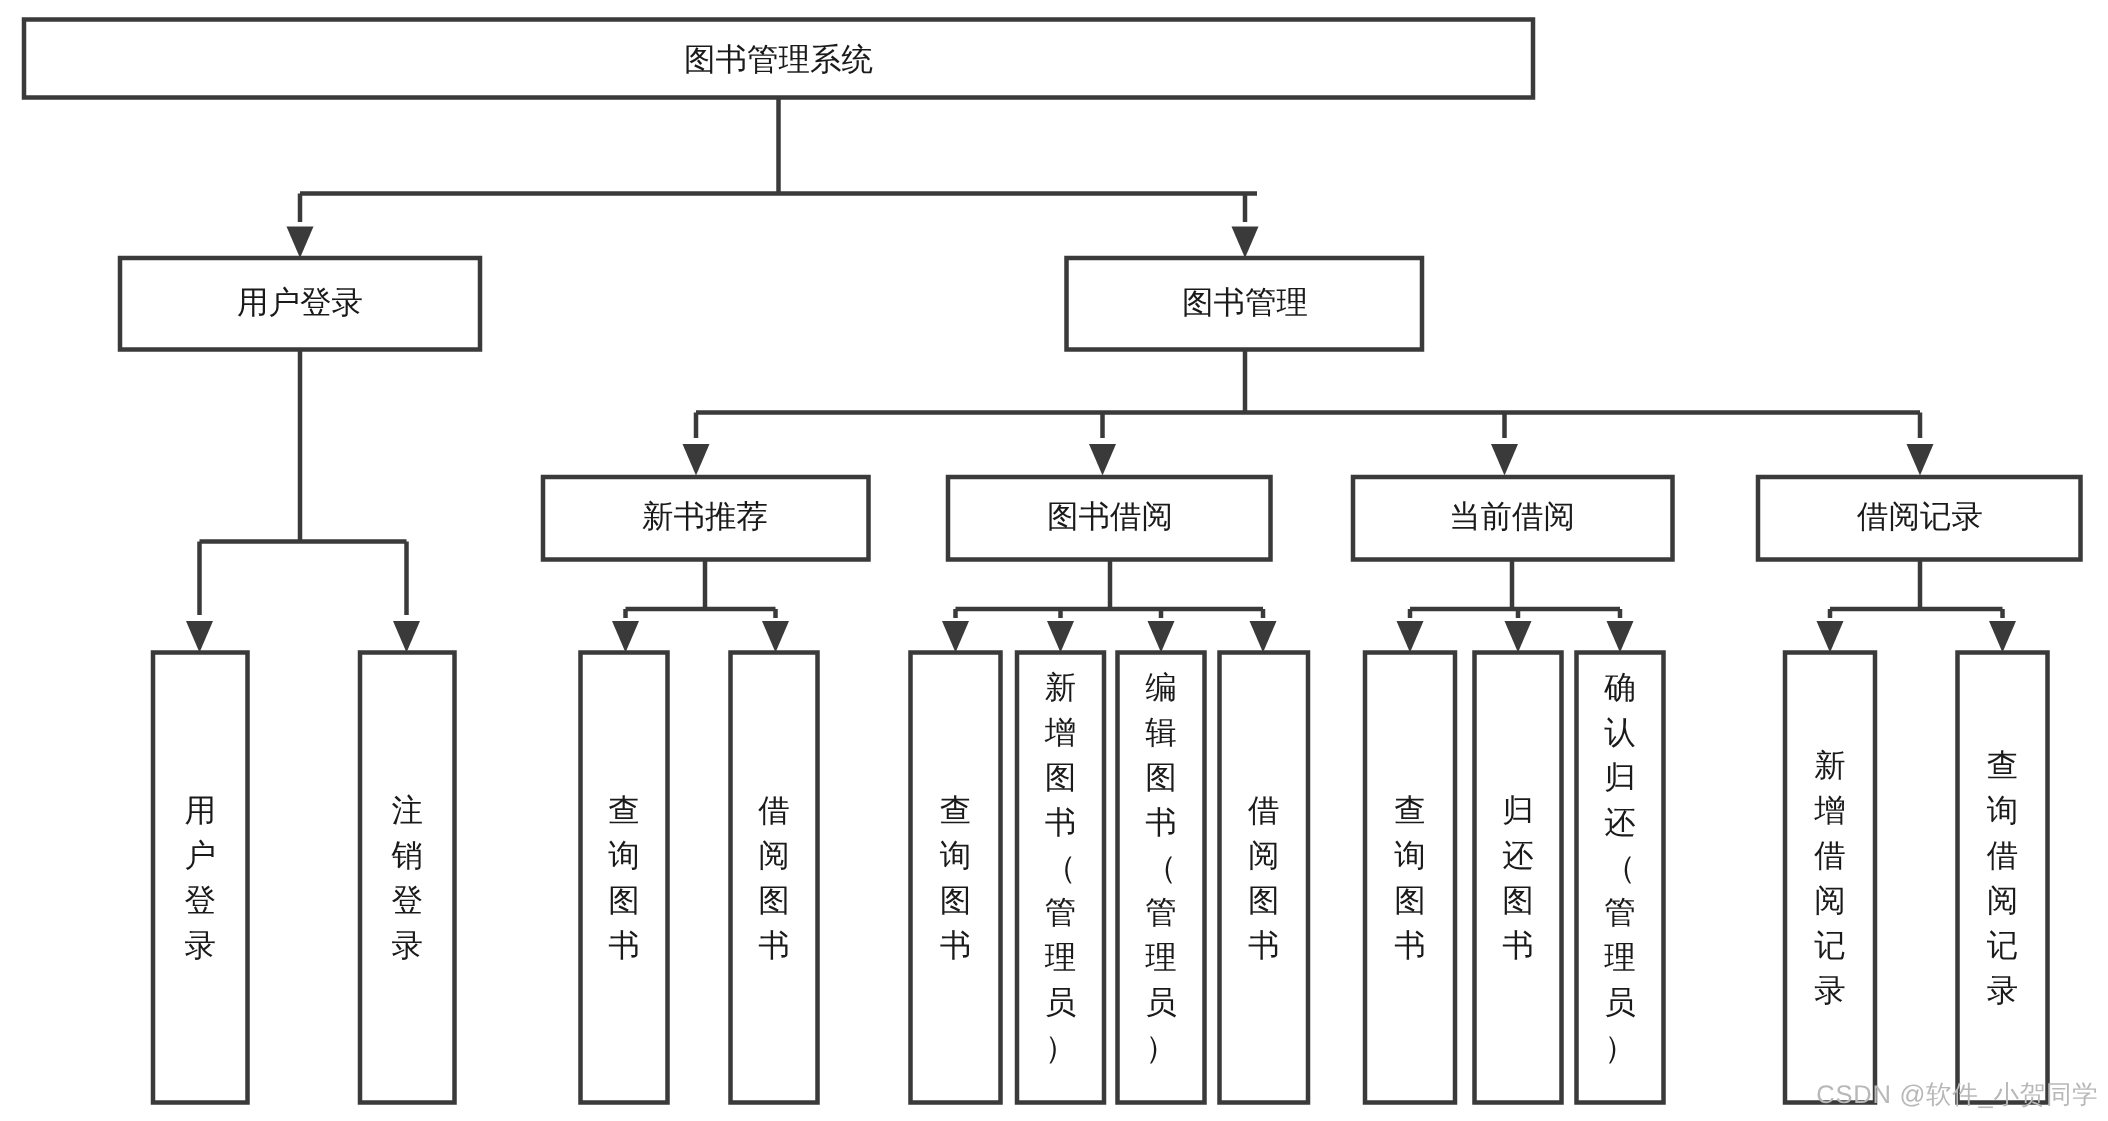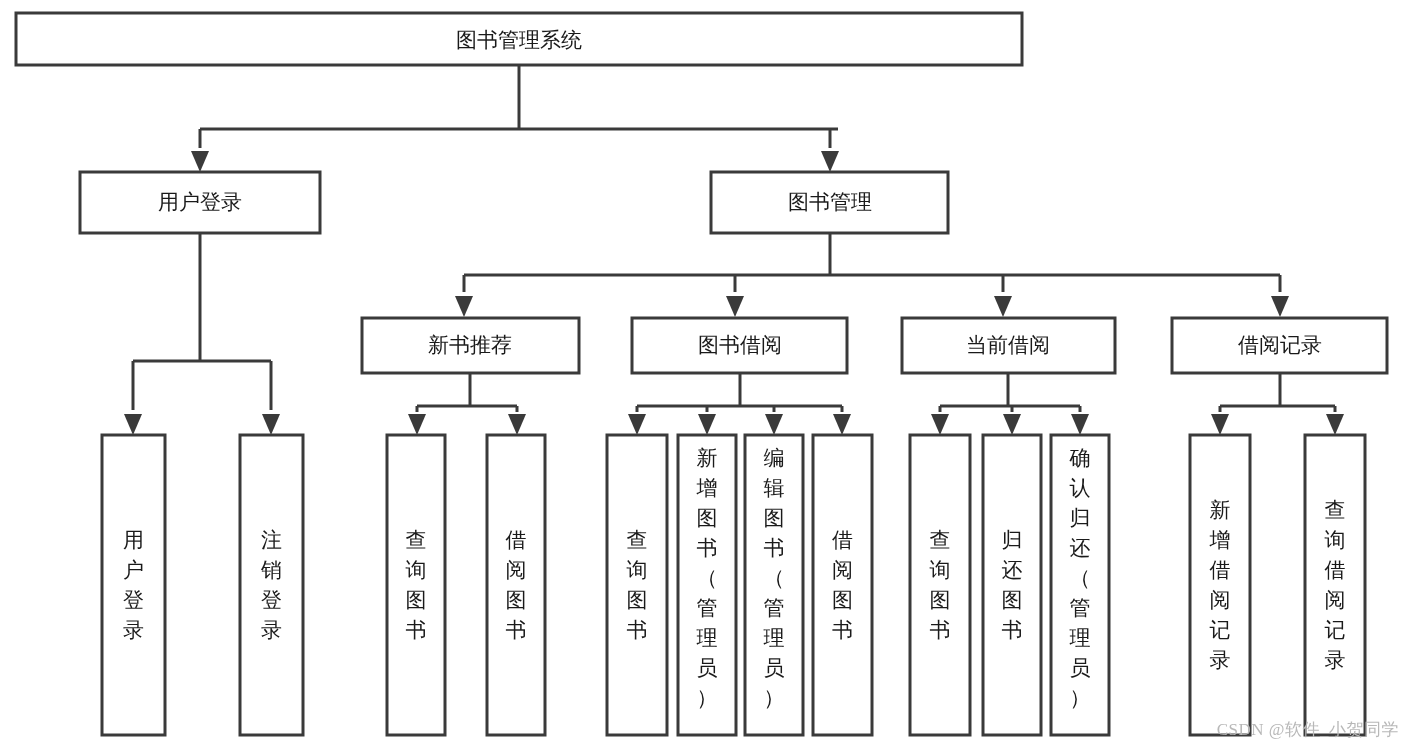--- a/index.html
+++ b/index.html
@@ -52,21 +52,21 @@
   .node-label-v {
     font-family: "Liberation Sans", "DejaVu Sans", sans-serif;
     font-size: 21px;
     fill: #1a1a1a;
     text-anchor: middle;
   }
   .watermark {
     position: absolute;
     right: 6px;
     bottom: 6px;
-    font-family: Liberation Serif, serif;
+    font-family: Liberation Sans, sans-serif;
     font-size: 17px;
     color: #b8b8b8;
     letter-spacing: 0.5px;
     white-space: nowrap;
     pointer-events: none;
   }
 </style>
 </head>
 <body>
 

